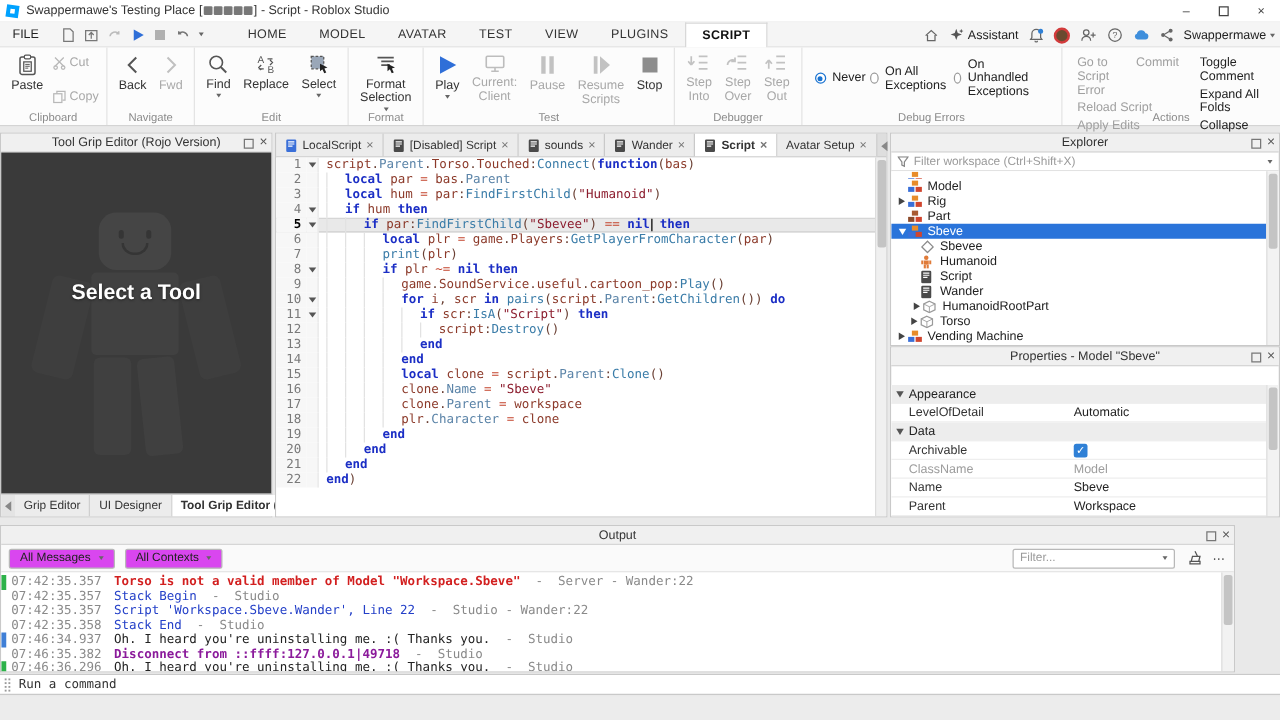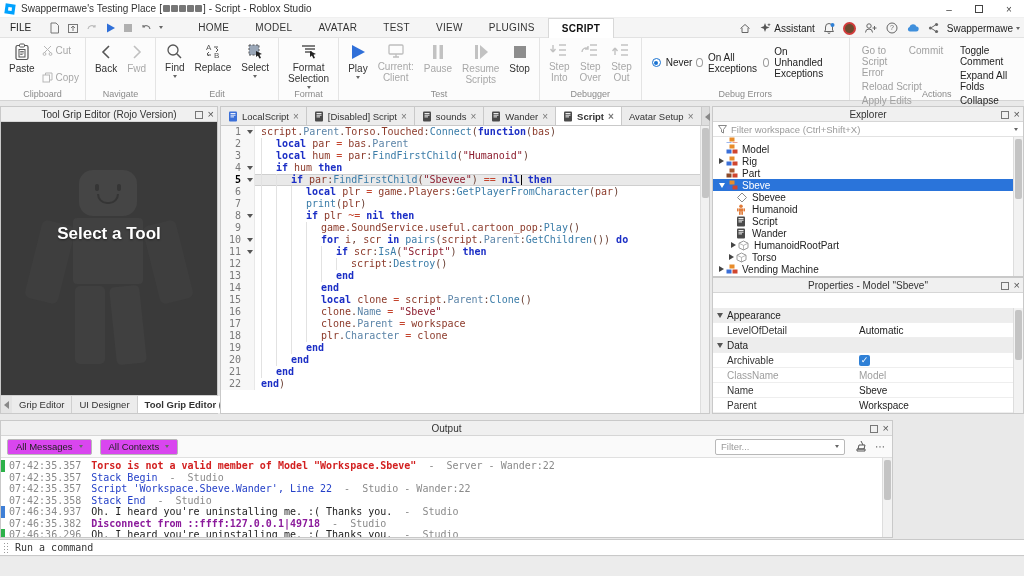--- a/index.html
+++ b/index.html
@@ -139,21 +139,21 @@
   .prow.section { background:#ededed; font-weight:normal; color:#222; padding-left:4px; gap:4px; }
   .pkey { width:146px; padding-left:14px; color:#333; flex:none; }
   .pval { color:#222; }
   .prow.muted .pkey, .prow.muted .pval { color:#9d9d9d; }
   .checkbox { width:11px; height:11px; background:#2f80d6; border-radius:2px; color:#fff; font-size:9px;
               display:flex; align-items:center; justify-content:center; line-height:1; }
   .pscroll { position:absolute; right:0; top:30px; width:10px; bottom:0; background:#f2f2f2; border-left:1px solid #ddd; }
   .sec-tri { width:0; height:0; border-left:3.5px solid transparent; border-right:3.5px solid transparent; border-top:5px solid #555; }
 
   
-  .output { left:0; top:420px; width:893px; height:118px; }
+  .output { left:0; top:420px; width:988px; height:118px; }
   .otoolbar { height:22px; display:flex; align-items:center; gap:8px; padding:0 6px; border-bottom:1px solid #e0e0e0; background:#fafafa; }
   .obtn { border:1px solid #b8b8b8; border-radius:2px; background:#d946ef; height:16px; padding:0 8px;
           display:flex; align-items:center; gap:6px; font-size:9.5px; color:#222; }
   .ofilter { margin-left:auto; width:130px; height:16px; border:1px solid #b8b8b8; border-radius:2px; background:#fff;
              display:flex; align-items:center; justify-content:space-between; padding:0 5px; color:#9a9a9a; font-size:9.5px; }
   .olog { position:absolute; left:0; top:37px; right:10px; bottom:0; background:#fff; overflow:hidden;
           font-family:"DejaVu Sans Mono", monospace; font-size:10px; padding-top:2px; }
   .oline { height:11.5px; line-height:11.5px; display:flex; white-space:pre; }
   .omark { width:4px; flex:none; margin-right:4px; }
   .omark.green { background:#2db24a; }

